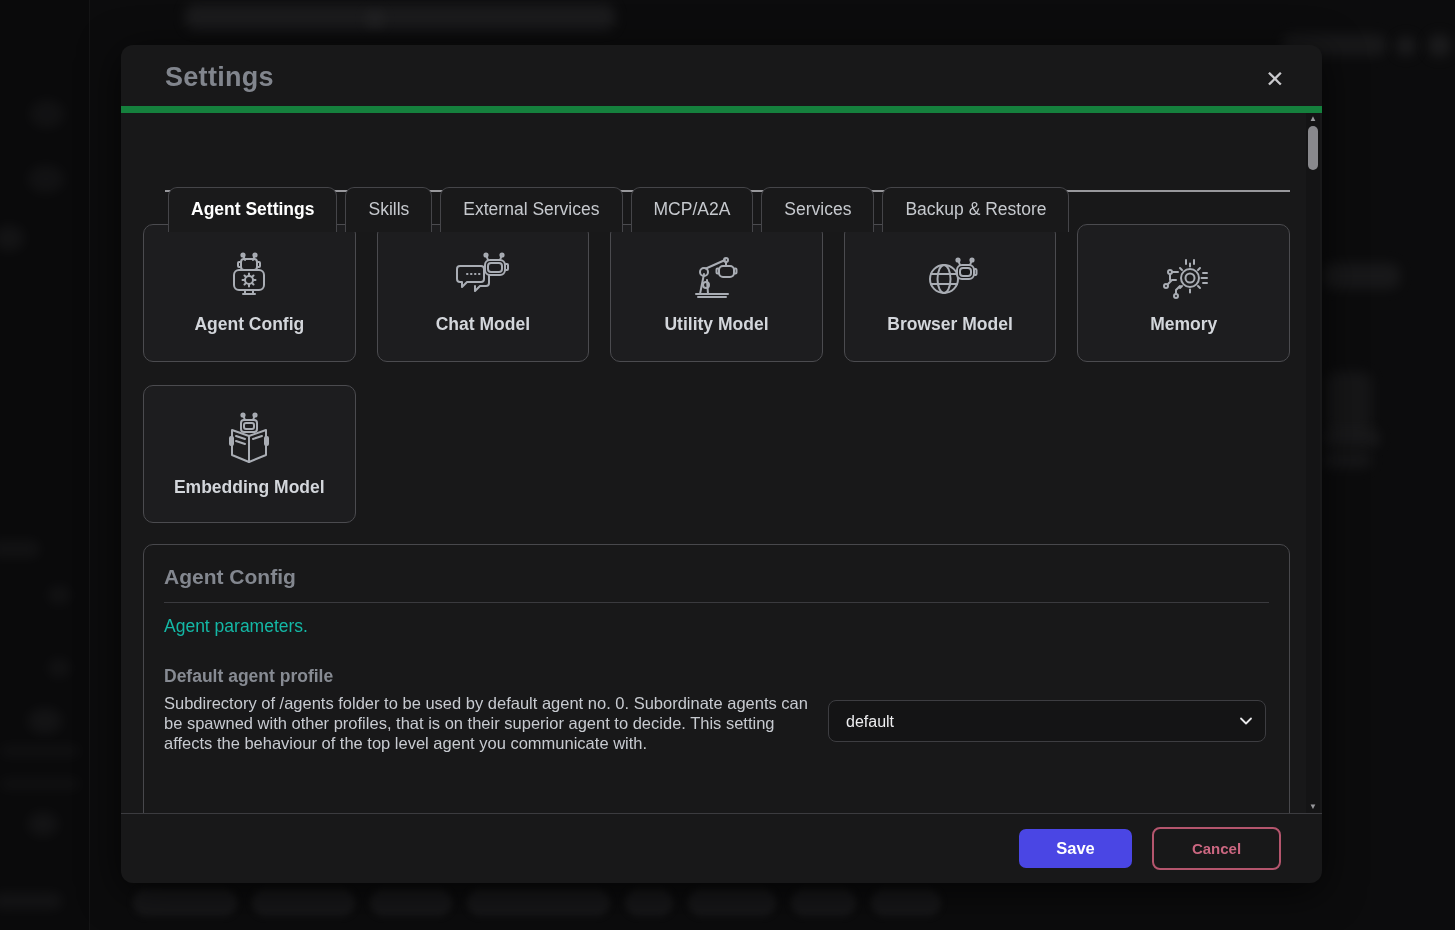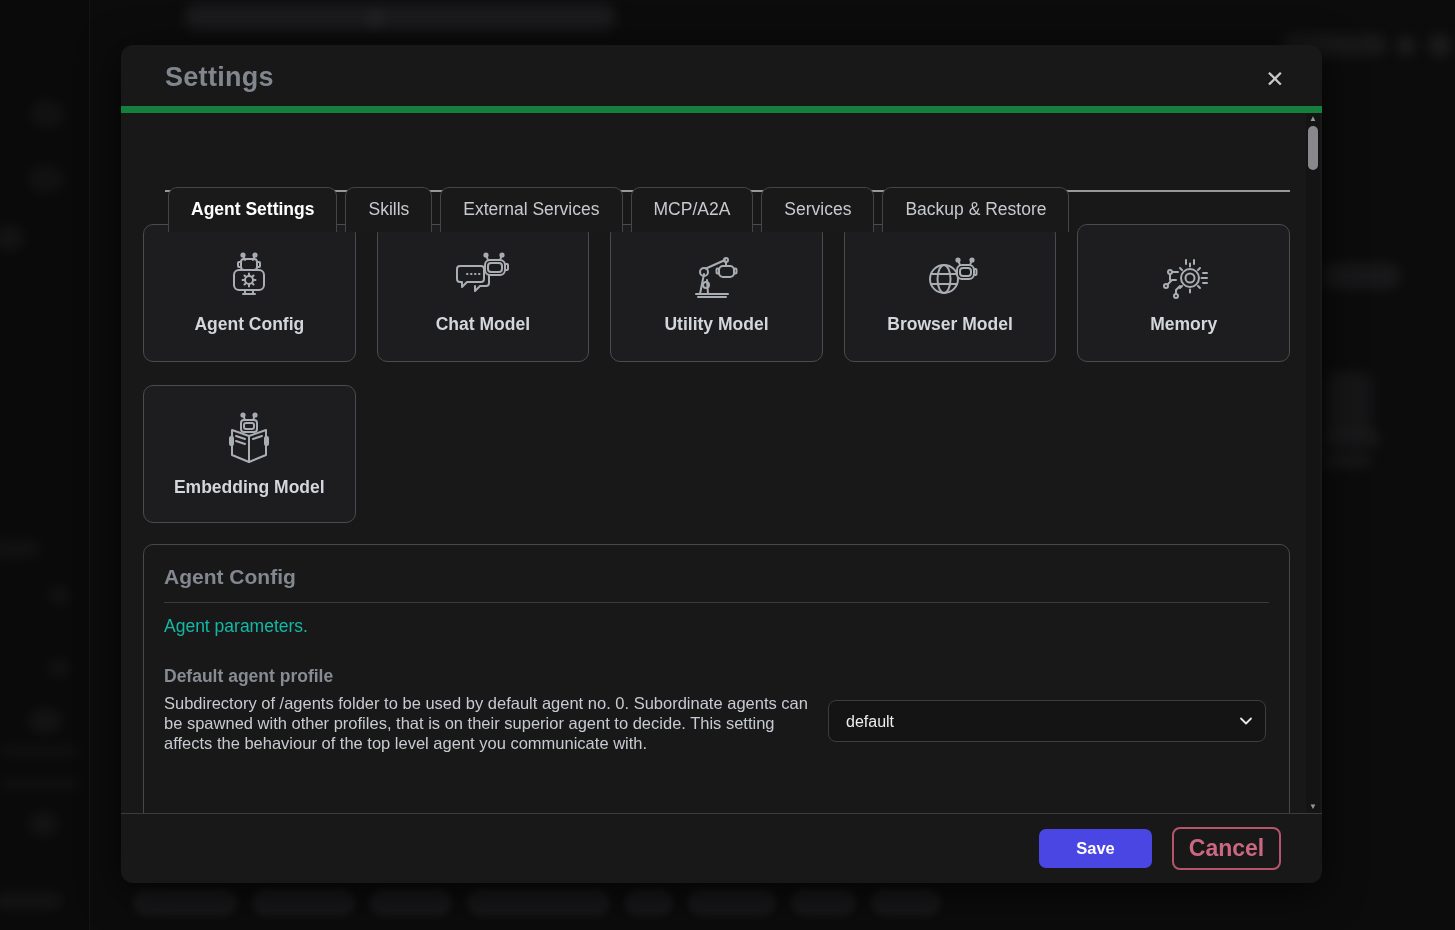--- a/index.html
+++ b/index.html
@@ -59,21 +59,21 @@
   select.profile { width:100%; height:100%; background:#141415; color:#ededef; font-size:16px;
     border:1px solid #3d3d41; border-radius:8px; padding:0 35px 0 17px; appearance:none; -webkit-appearance:none;
     font-family:"Liberation Sans","DejaVu Sans",sans-serif; cursor:pointer; }
   .select-chevron { position:absolute; right:12px; top:13px; pointer-events:none; color:#e8e8ea; }
 
   
   .modal-footer { position:relative; height:69px; border-top:1px solid #3b3b3f;
     display:flex; align-items:center; justify-content:flex-end; padding-right:41px; gap:20px; }
   .btn-save { width:113px; height:39px; background:#4a46e4; color:#ffffff; font-size:16.5px; font-weight:800;
     border:none; border-radius:7px; cursor:pointer; font-family:inherit; }
-  .btn-cancel { width:109px; height:43px; background:transparent; color:#cb6781; font-size:23px; font-weight:800;
+  .btn-cancel { width:129px; height:43px; background:transparent; color:#cb6781; font-size:15px; font-weight:800;
     border:2px solid #b4556d; border-radius:8px; cursor:pointer; font-family:inherit; }
 </style>
 </head>
 <body>
 
 <div class="backdrop">
   <div class="sidebar-strip"></div>
 
   <div class="blob round" style="left:30px;top:100px;width:34px;height:28px;opacity:.25"></div>
   <div class="blob round" style="left:28px;top:165px;width:36px;height:28px;opacity:.25"></div>

